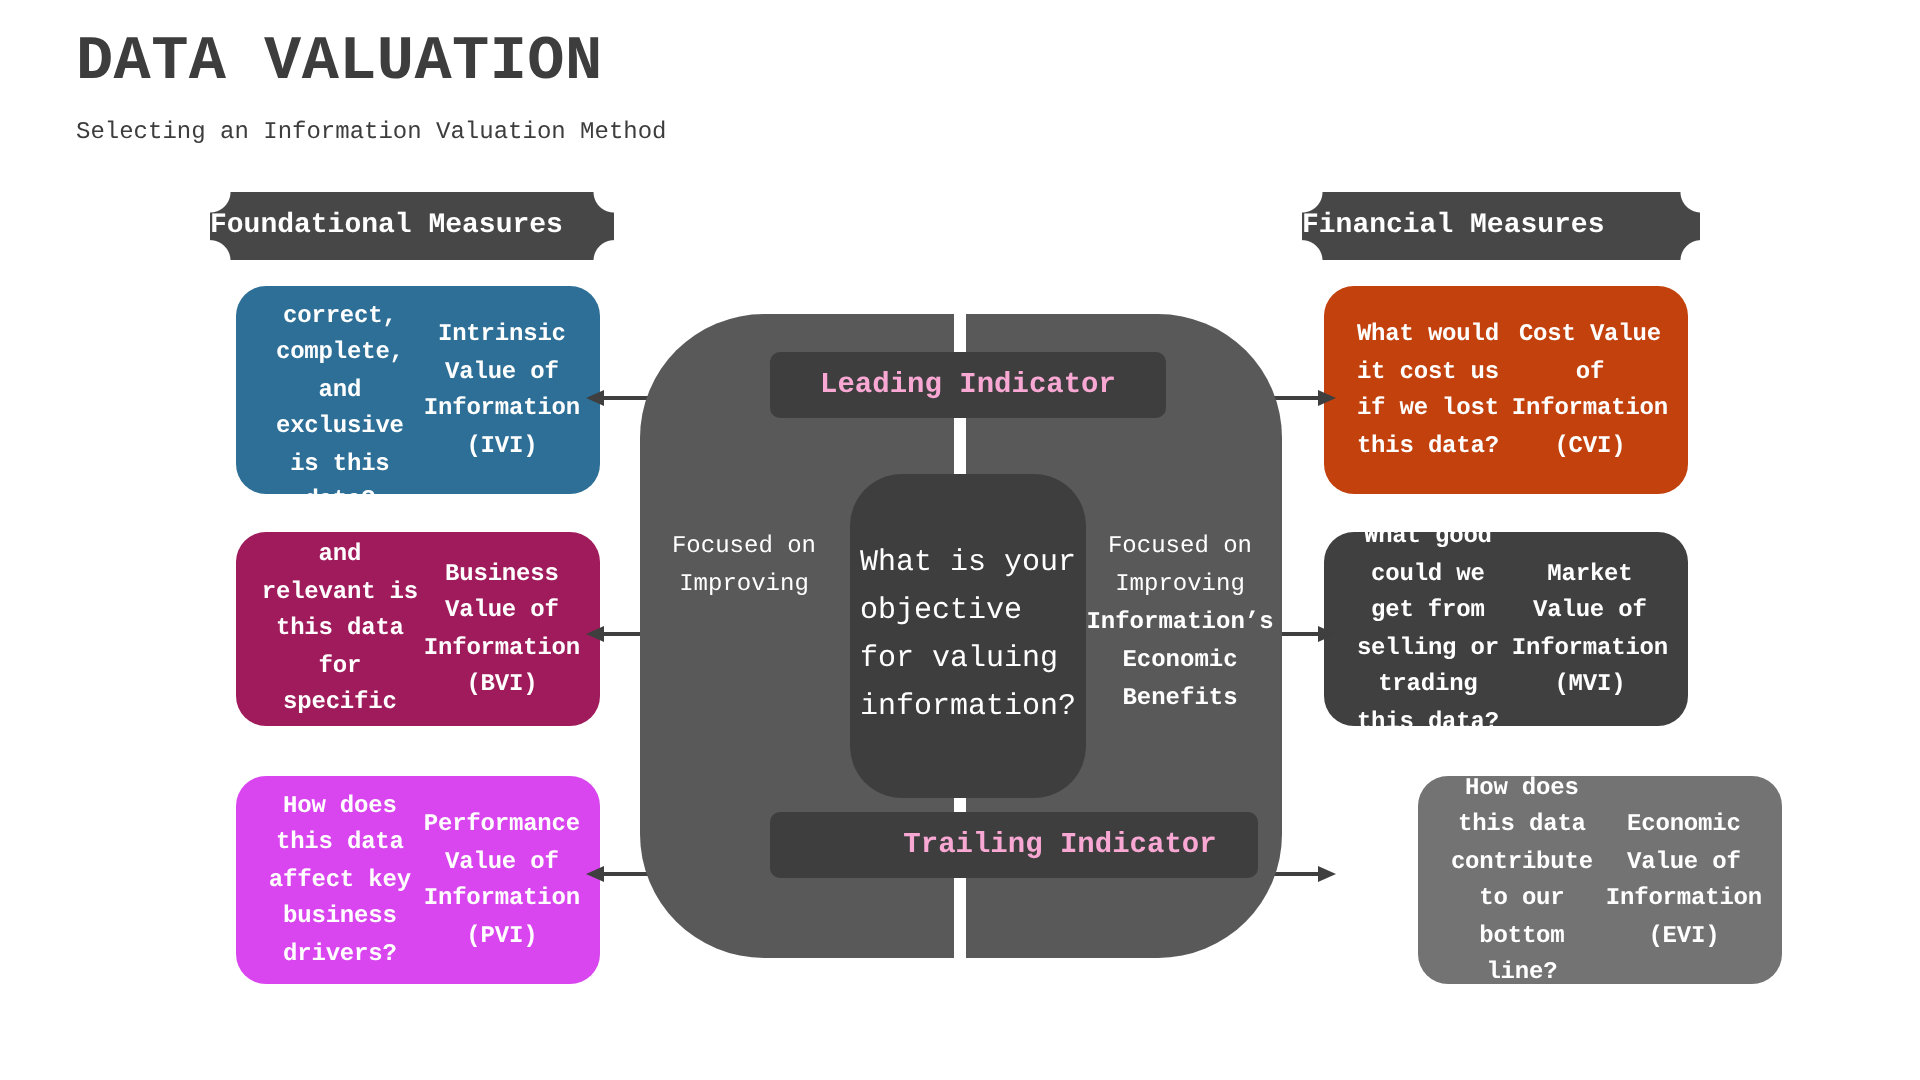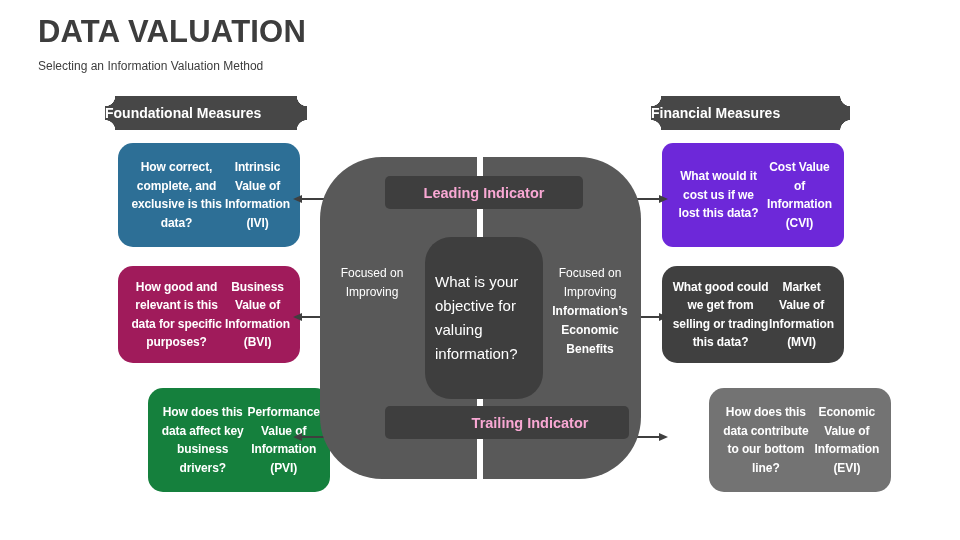--- a/index.html
+++ b/index.html
@@ -1,18 +1,18 @@
 <!DOCTYPE html>
 <html><head>
 <meta charset="utf-8">
 <style>
   html,body{margin:0;padding:0;background:#fff;}
   .slide{
     position:relative;width:960px;height:540px;background:#ffffff;overflow:hidden;
-    font-family:Liberation Sans, sans-serif;
+    font-family:Liberation Mono, monospace;
   }
   .abs{position:absolute;}
   
   .title{left:38px;top:14px;font-size:31px;font-weight:700;color:#3d3d3d;letter-spacing:.2px;}
   .subtitle{left:38px;top:59px;font-size:12px;font-weight:400;color:#3d3d3d;}
   
   .plaque{
     height:34px;display:flex;align-items:center;justify-content:flex-start;
     color:#fff;font-size:14px;font-weight:700;
     background:
@@ -85,26 +85,26 @@
   </div>
 
   <div class="abs card col-left row-1" style="background-color: rgb(45, 111, 150);">
     <div>How correct, complete, and exclusive is this data?</div>
     <div>Intrinsic Value of Information (IVI)</div>
   </div>
   <div class="abs card col-left row-2" style="background-color: rgb(160, 27, 91);">
     <div>How good and relevant is this data for specific purposes?</div>
     <div>Business Value of Information (BVI)</div>
   </div>
-  <div class="abs card col-left row-3" style="background-color: #15803d; margin-left: 30px;">
+  <div class="abs card col-left row-3" style="background-color: #d946ef;">
     <div>How does this data affect key business drivers?</div>
     <div>Performance Value of Information (PVI)</div>
   </div>
 
-  <div class="abs card col-right row-1" style="background-color: #6d28d9; border-radius: 11px;">
+  <div class="abs card col-right row-1" style="background-color: #c2410c;">
     <div>What would it cost us if we lost this data?</div>
     <div>Cost Value of Information (CVI)</div>
   </div>
   <div class="abs card col-right row-2" style="background-color: #404040;">
     <div>What good could we get from selling or trading this data?</div>
     <div>Market Value of Information (MVI)</div>
   </div>
   <div class="abs card col-right row-3" style="background-color: #737373; margin-left: 47px;">
     <div>How does this data contribute to our bottom line?</div>
     <div>Economic Value of Information (EVI)</div>

